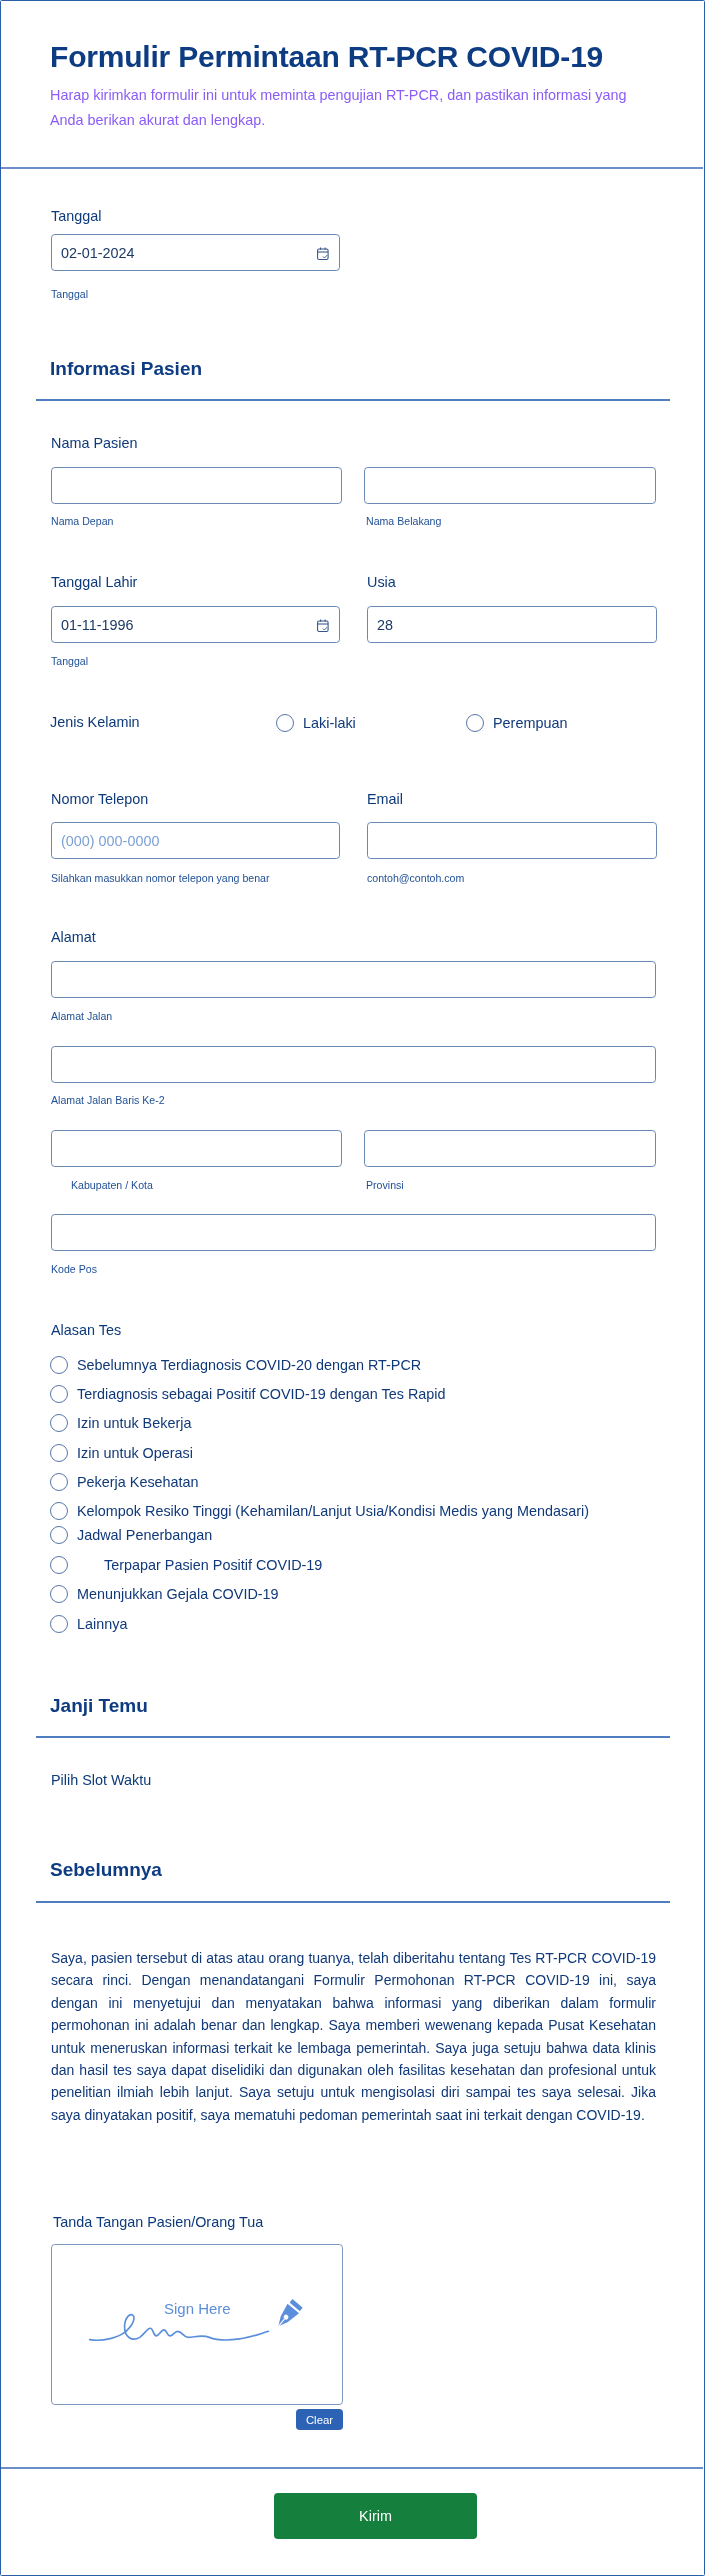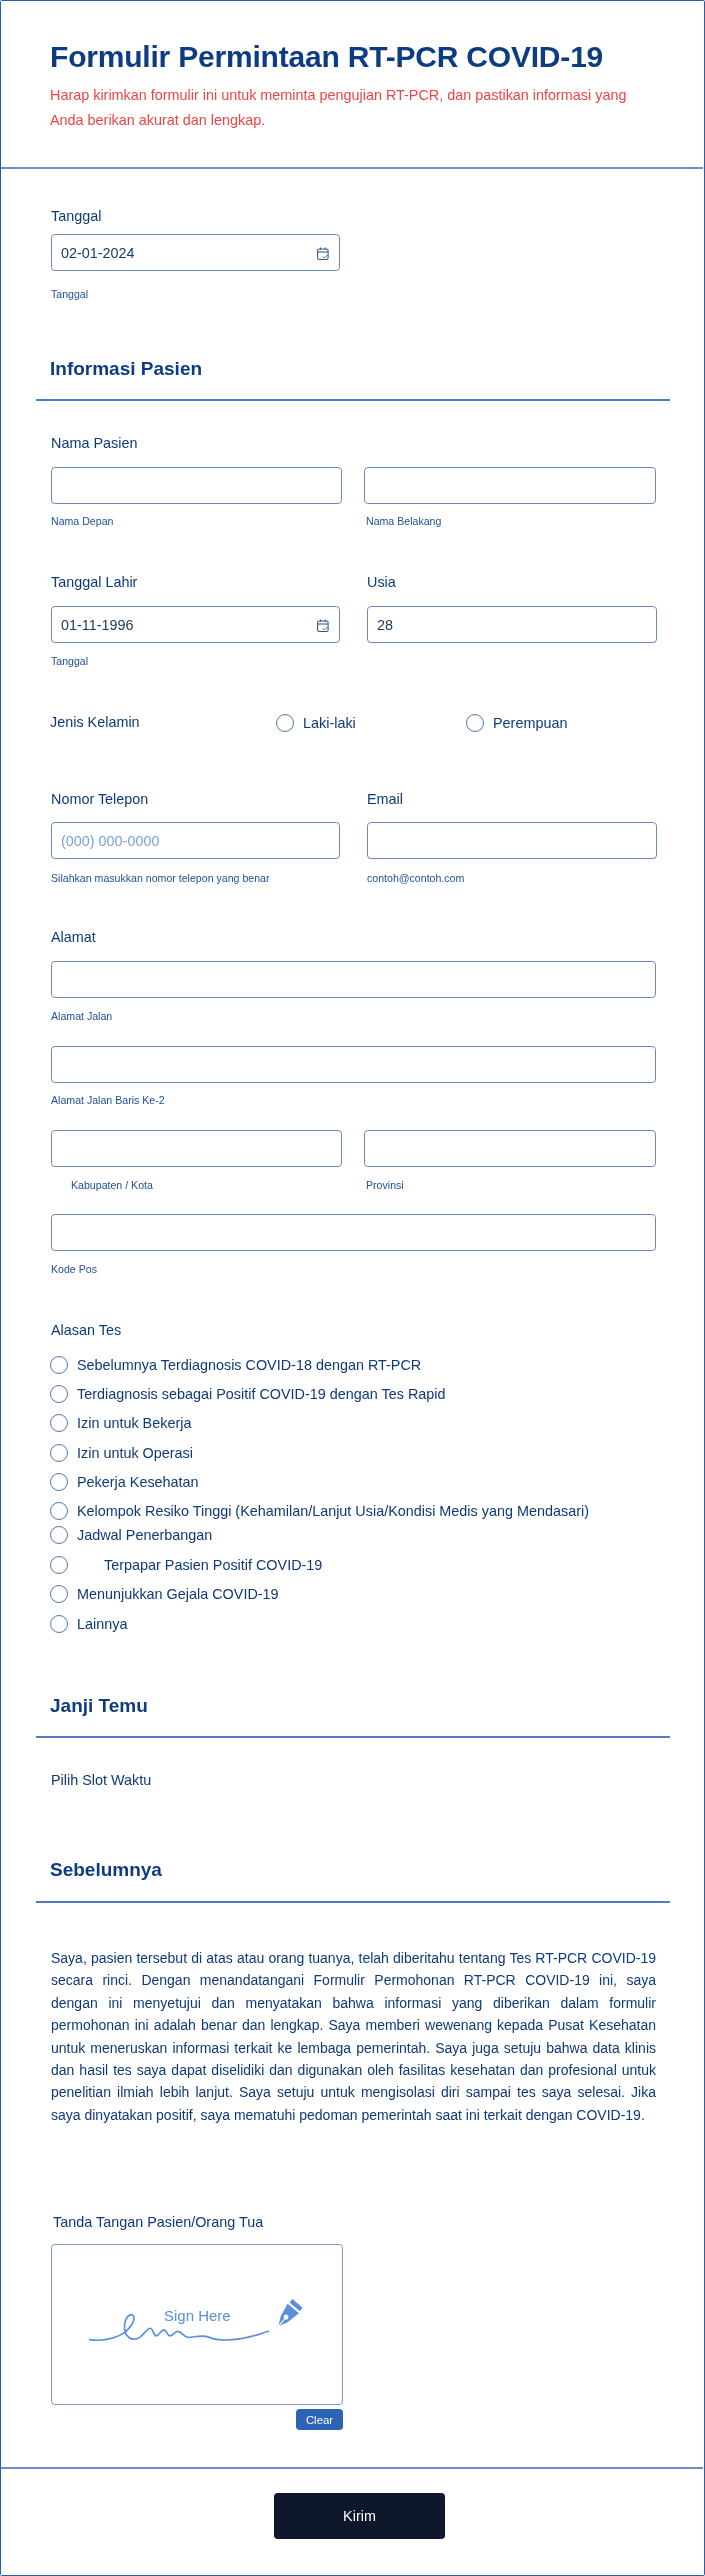--- a/index.html
+++ b/index.html
@@ -4,21 +4,21 @@
 <style>
   * { box-sizing: border-box; margin: 0; padding: 0; }
   html, body { width: 705px; background: #ffffff; }
   body { font-family: "Liberation Sans", "DejaVu Sans", sans-serif; color: #0d3a7a; }
   .frame {
     position: relative; width: 705px; height: 2576px;
     border: 1.5px solid #2a5fa8; border-radius: 1.5px; background: #fff;
   }
   .abs { position: absolute; }
   .header-title { left: 49px; top: 39px; font-size: 30px; font-weight: 700; color: #0e3c82; letter-spacing: -0.2px; }
-  .header-sub { left: 49px; top: 82px; width: 607px; font-size: 14.4px; line-height: 25px; color: #ef4444; }
+  .header-sub { left: 49px; top: 82px; width: 607px; font-size: 14.4px; line-height: 25px; color: #8b5cf6; }
   .hdivider { left: 0; width: 702px; height: 1.5px; background: #6a8fc6; }
   .label { font-size: 14.4px; color: #0d3a7a; }
   .sublabel { font-size: 10.6px; color: #1f4f96; }
   .section-title { font-size: 19px; font-weight: 700; color: #0e3c82; }
   .section-line { left: 35px; width: 634px; height: 1.5px; background: #4f7ec0; }
   .input {
     height: 37px; border: 1.1px solid #6b88b5; border-radius: 3.8px; background: #fff;
     font-family: "Liberation Sans", "DejaVu Sans", sans-serif;
     font-size: 14.4px; color: #1c3a66; padding: 0 9px; display: flex; align-items: center;
   }
@@ -30,27 +30,27 @@
   }
   .radio-label { font-size: 14.4px; color: #10397a; white-space: nowrap; }
   .consent {
     left: 50px; top: 1946px; width: 605px; font-size: 14px; line-height: 22.4px;
     color: #10397a; text-align: justify;
   }
   .sig-box {
     left: 50px; top: 2243px; width: 292px; height: 161px;
     border: 1.1px solid #7d97bf; border-radius: 3.8px; background: #fff;
   }
-  .sig-here { position: absolute; left: 112px; top: 55px; font-size: 15px; color: #5b8fdc; margin-top: 7px; }
+  .sig-here { position: absolute; left: 112px; top: 55px; font-size: 15px; color: #5b8fdc; }
   .clear-btn {
     left: 295px; top: 2408px; width: 47px; height: 21px; background: #2c63b5; color: #fff;
     border-radius: 3.8px; font-size: 11.4px; display: flex; align-items: center; justify-content: center; border: none;
   }
   .submit-btn {
-    left: 273px; top: 2492px; width: 171px; height: 46px; background: #0f172a; color: #fff;
+    left: 273px; top: 2492px; width: 203px; height: 46px; background: #15803d; color: #fff;
     border-radius: 3.8px; font-size: 14.4px; display: flex; align-items: center; justify-content: center; border: none;
   }
 </style>
 </head>
 <body>
 
 <div class="frame">
 
   <div class="abs header-title">Formulir Permintaan RT-PCR COVID-19</div>
   <div class="abs header-sub">Harap kirimkan formulir ini untuk meminta pengujian RT-PCR, dan pastikan informasi yang Anda berikan akurat dan lengkap.</div>
@@ -123,21 +123,21 @@
   <div class="abs input" style="left:363px; top:1129px; width:292px;"></div>
   <div class="abs sublabel" style="left:50px; top:1178px;margin-left:20px;">Kabupaten / Kota</div>
   <div class="abs sublabel" style="left:365px; top:1178px;">Provinsi</div>
   <div class="abs input" style="left:50px; top:1213px; width:605px;"></div>
   <div class="abs sublabel" style="left:50px; top:1262px;">Kode Pos</div>
 
   <div class="abs label" style="left:50px; top:1321px;">Alasan Tes</div>
   <div class="abs" style="left:49px; top:1352px;">
     <div class="radio-row" style="margin-bottom:6.4px;">
       <span class="radio"></span>
-      <span class="radio-label">Sebelumnya Terdiagnosis COVID-18 dengan RT-PCR</span>
+      <span class="radio-label">Sebelumnya Terdiagnosis COVID-20 dengan RT-PCR</span>
     </div>
     <div class="radio-row" style="margin-bottom:6.4px;">
       <span class="radio"></span>
       <span class="radio-label">Terdiagnosis sebagai Positif COVID-19 dengan Tes Rapid</span>
     </div>
     <div class="radio-row" style="margin-bottom:6.4px;">
       <span class="radio"></span>
       <span class="radio-label">Izin untuk Bekerja</span>
     </div>
     <div class="radio-row" style="margin-bottom:6.4px;">

